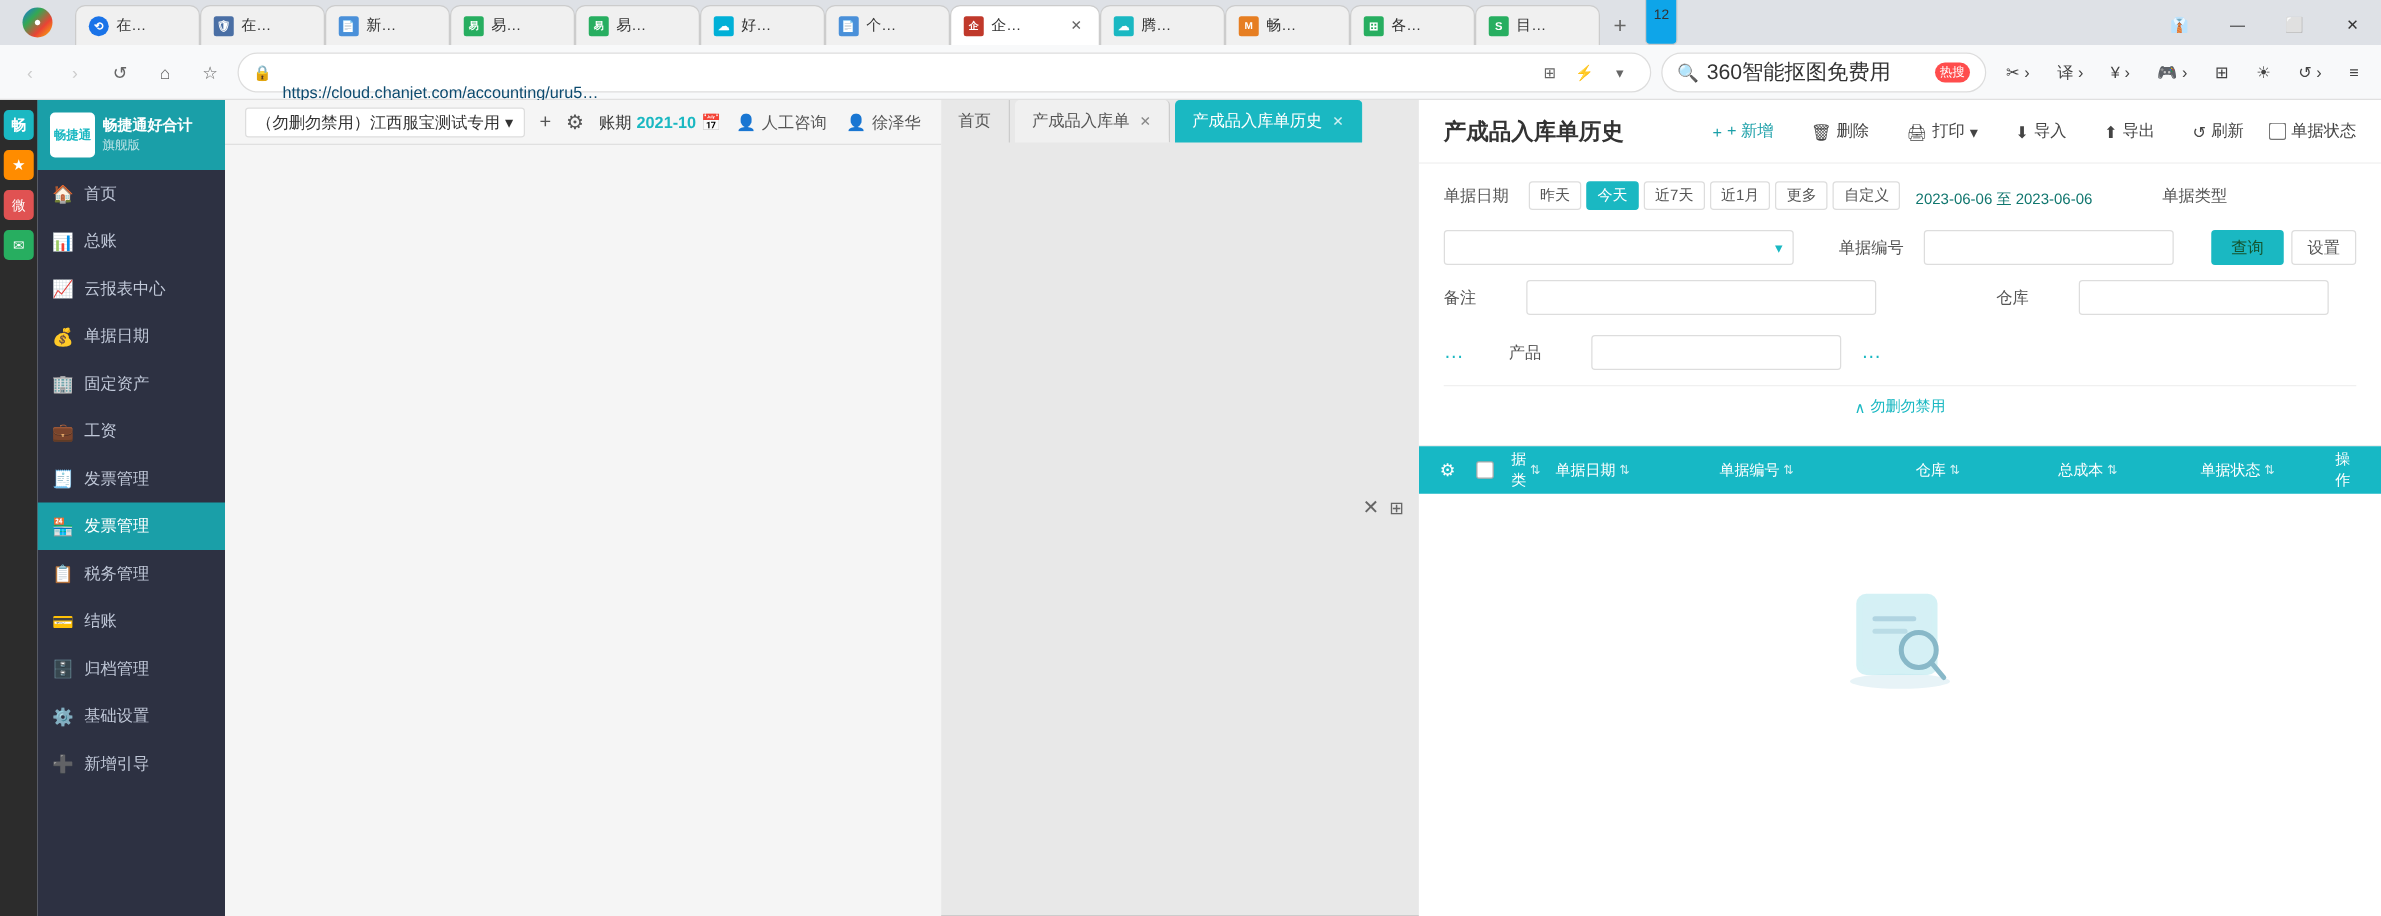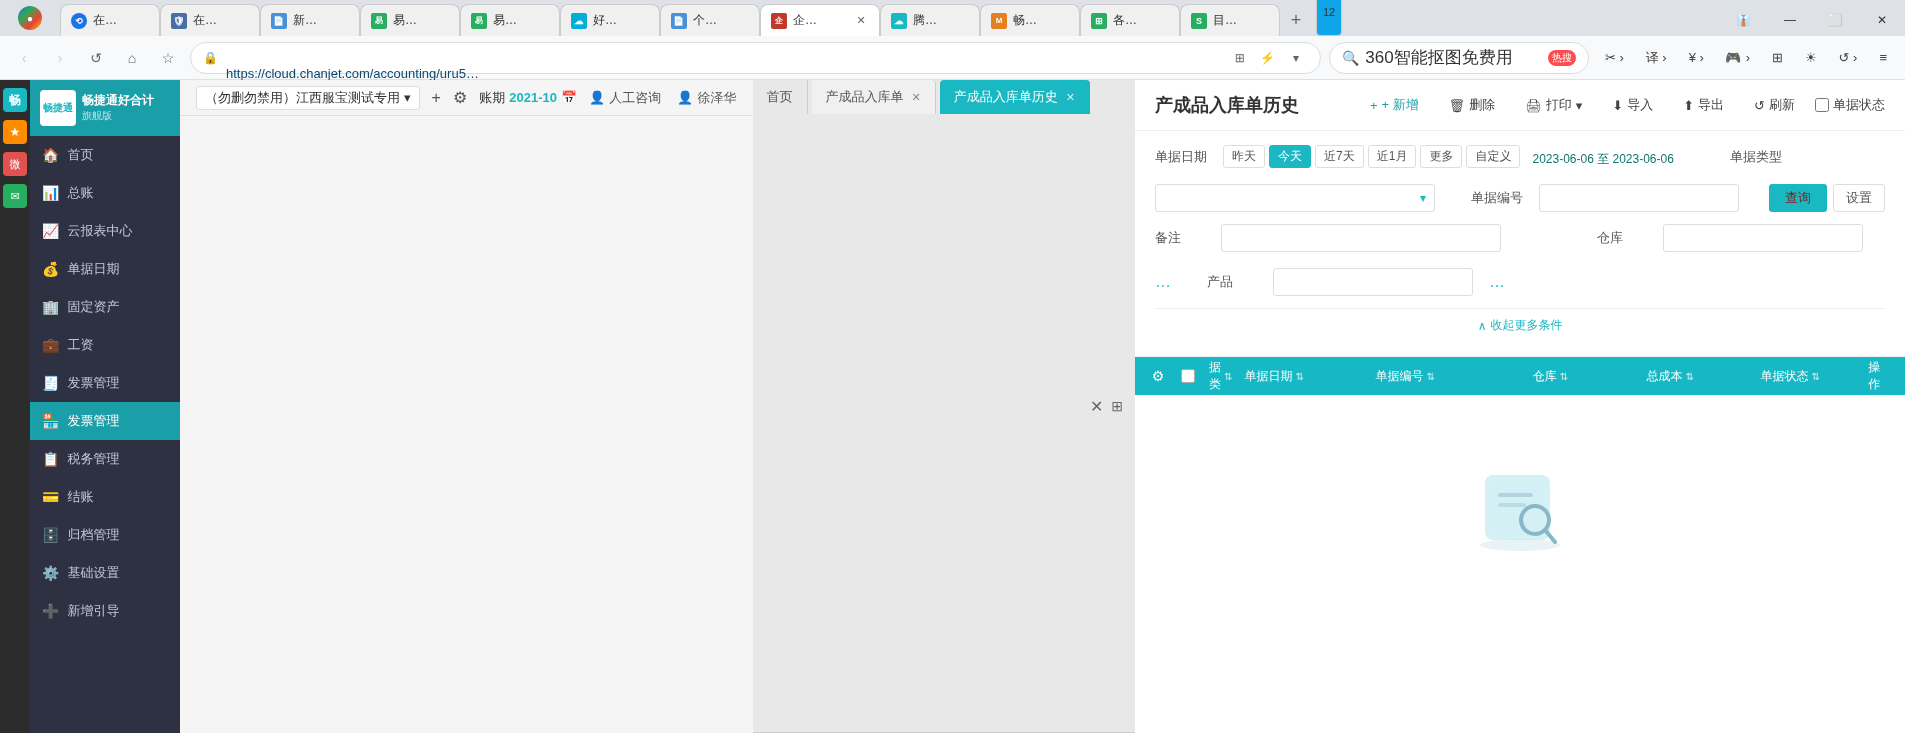--- a/index.html
+++ b/index.html
@@ -64,21 +64,21 @@
     .filter-area { padding: 14px 20px; background: #fff; border-bottom: 1px solid #eee; }
     .filter-row { display: flex; align-items: center; gap: 16px; margin-bottom: 12px; flex-wrap: wrap; }
     .filter-label { color: #555; font-size: 13px; min-width: 50px; }
     .date-quick-btns { display: flex; gap: 4px; align-items: flex-end; }
     .date-btn { padding: 2px 8px; border: 1px solid #ddd; border-radius: 3px; font-size: 12px; color: #555; cursor: pointer; }
     .date-btn.active { background: #1ab8c2; color: #fff; border-color: #1ab8c2; }
     .date-range { font-size: 12px; color: #0f766e; margin-left: 8px; }
     .filter-select { min-width: 200px; height: 28px; border: 1px solid #ddd; border-radius: 3px; padding: 0 8px; font-size: 12px; color: #333; display: flex; align-items: center; justify-content: space-between; cursor: pointer; background: #fff; }
     .filter-input { min-width: 200px; height: 28px; border: 1px solid #ddd; border-radius: 3px; padding: 0 8px; font-size: 12px; color: #333; background: #fff; }
     .filter-ellipsis { color: #1ab8c2; font-size: 16px; cursor: pointer; }
-    .query-btn { background: #1ab8c2; color: #7f1d1d; border: none; padding: 5px 16px; border-radius: 3px; cursor: pointer; font-size: 13px; }
+    .query-btn { background: #1ab8c2; color: #14532d; border: none; padding: 5px 16px; border-radius: 3px; cursor: pointer; font-size: 13px; }
     .setting-btn { background: #fff; color: #555; border: 1px solid #ddd; padding: 4px 12px; border-radius: 3px; cursor: pointer; font-size: 13px; }
     .collapse-btn { color: #1ab8c2; font-size: 12px; cursor: pointer; display: flex; align-items: center; gap: 4px; }
     .collapse-row { text-align: center; padding: 8px; border-top: 1px solid #f0f0f0; }
 
     
     .table-area { padding: 0; }
     .table-header { background: #17b8c5; display: flex; align-items: center; height: 38px; padding: 0 8px; }
     .th-checkbox { width: 30px; display: flex; align-items: center; justify-content: center; flex-shrink: 0; }
     .th-checkbox-box { width: 14px; height: 14px; background: #fff; border: 1px solid #aaa; border-radius: 2px; }
     .th-settings { width: 30px; display: flex; align-items: center; justify-content: center; color: #fff; font-size: 14px; flex-shrink: 0; cursor: pointer; }
@@ -463,21 +463,21 @@
 
             <span class="filter-label" style="margin-left:20px;">产品</span>
             <input class="filter-input" type="text" style="min-width: 200px;">
             <span class="filter-ellipsis">…</span>
           </div>
 
 
           <div class="collapse-row">
             <div class="collapse-btn" style="display:inline-flex; align-items:center; gap:4px; color:#1ab8c2; cursor:pointer; font-size:12px;">
               <span>∧</span>
-              <span>收起更多条件</span>
+              <span>勿删勿禁用</span>
             </div>
           </div>
         </div>
 
         <div class="table-area">
           <div class="table-header">
             <div class="th-settings">⚙</div>
             <div class="th-checkbox">
               <div class="th-checkbox-box"></div>
             </div>

